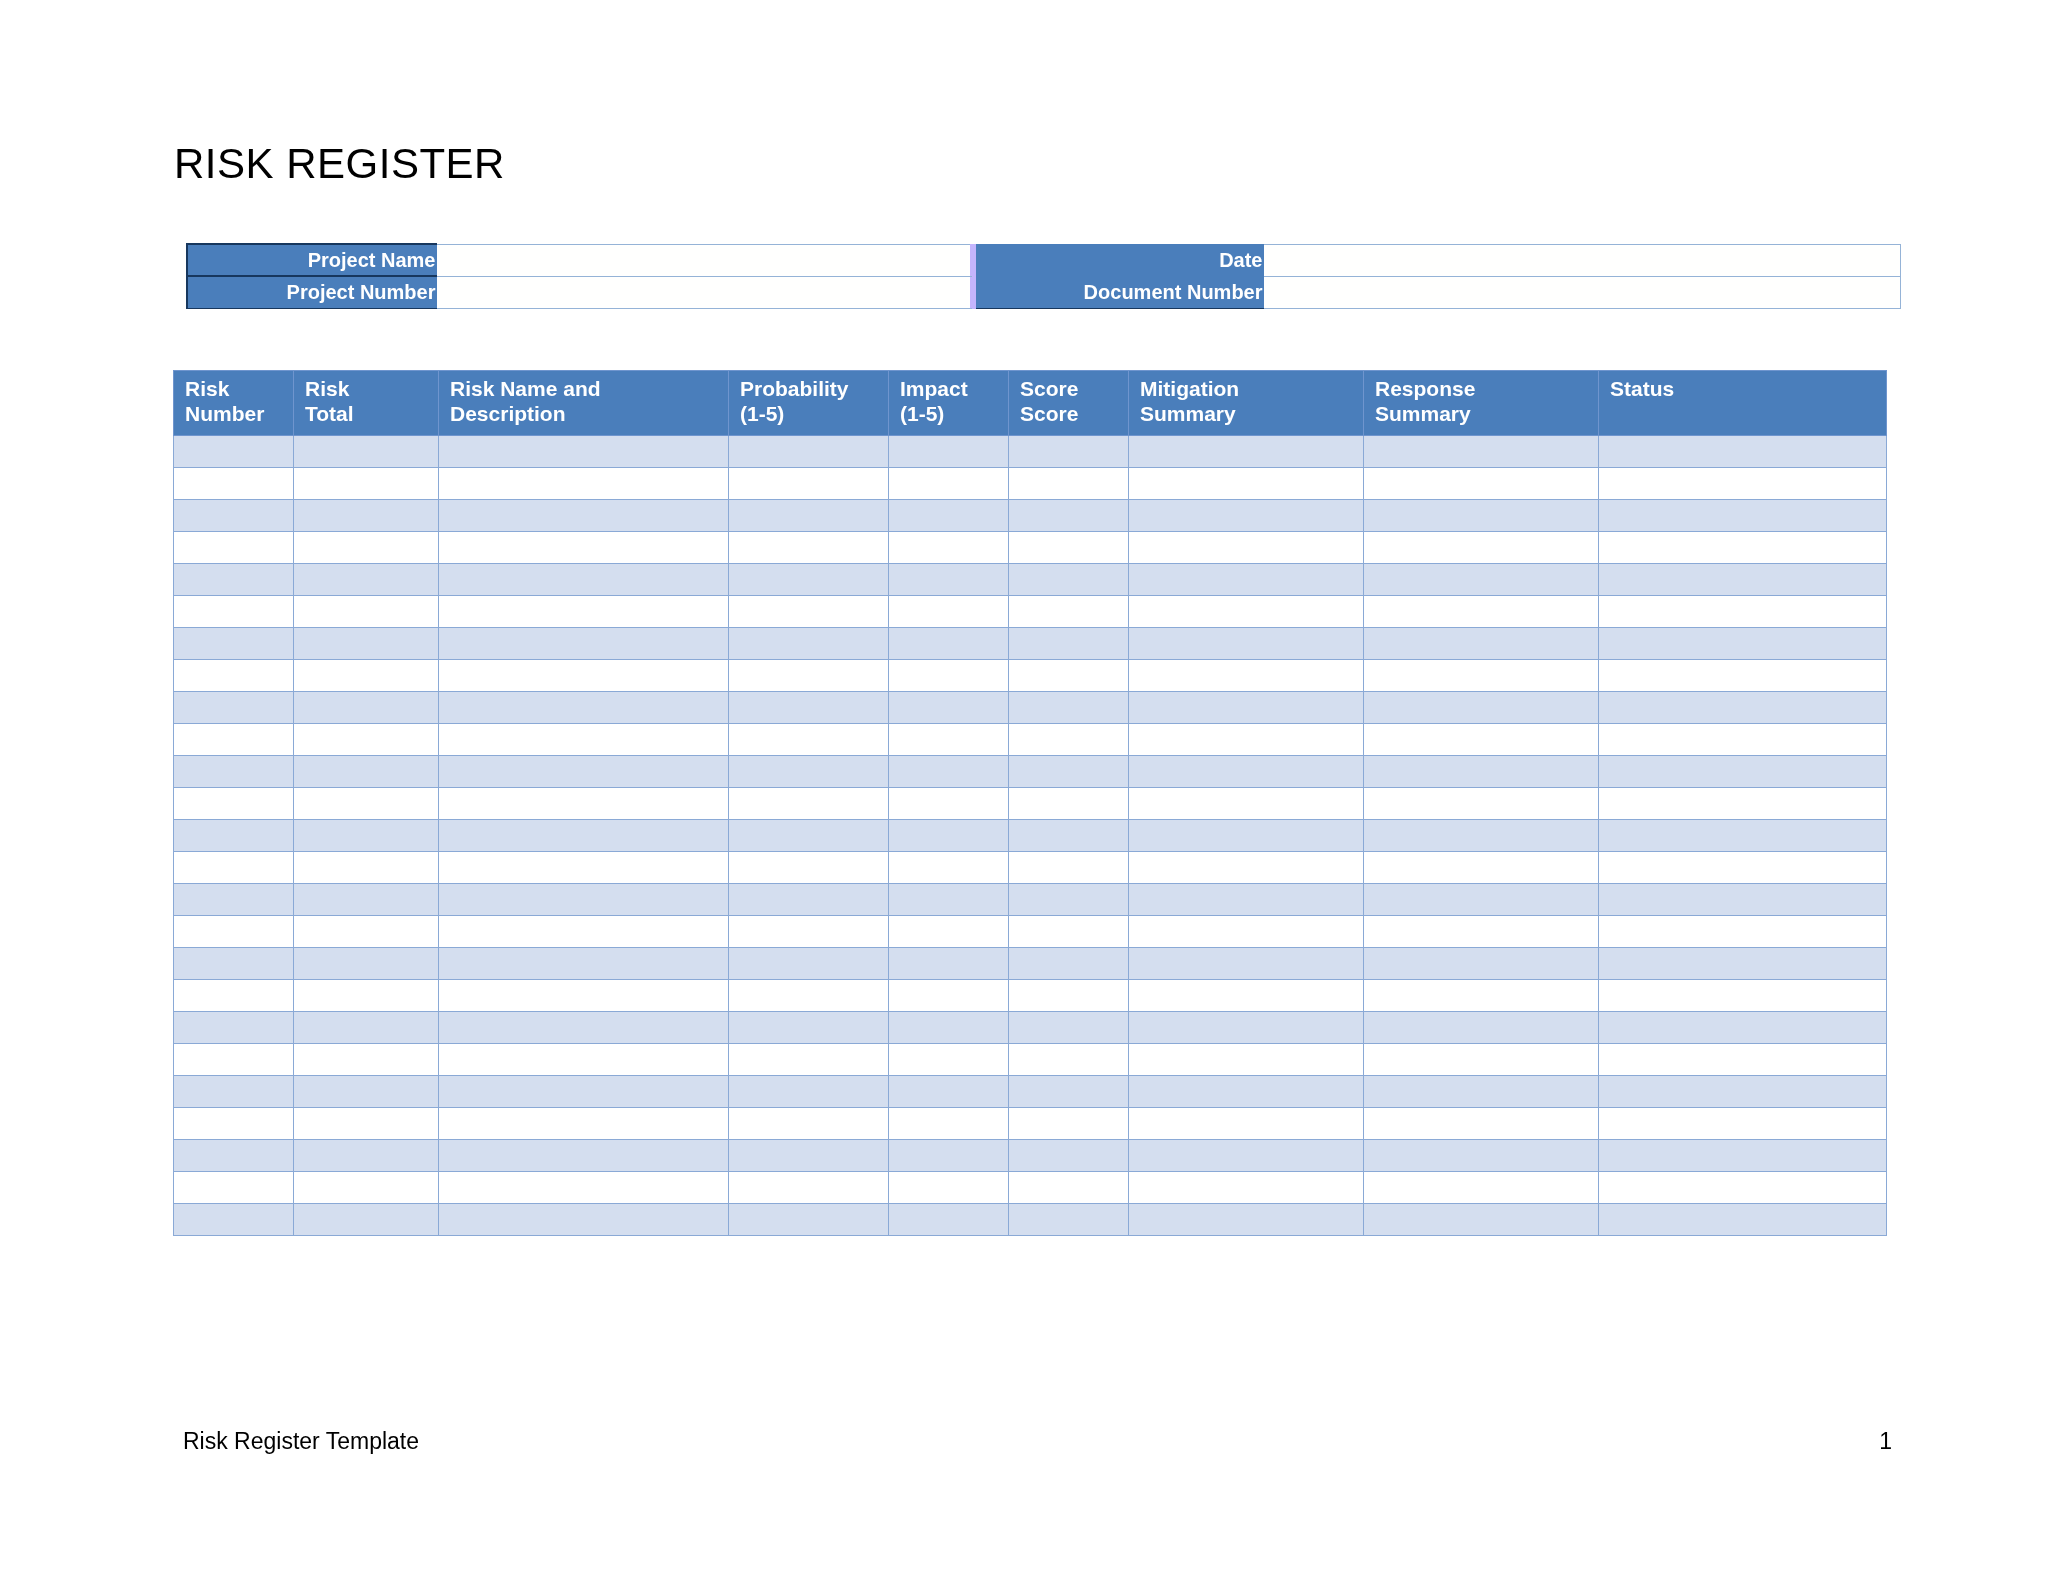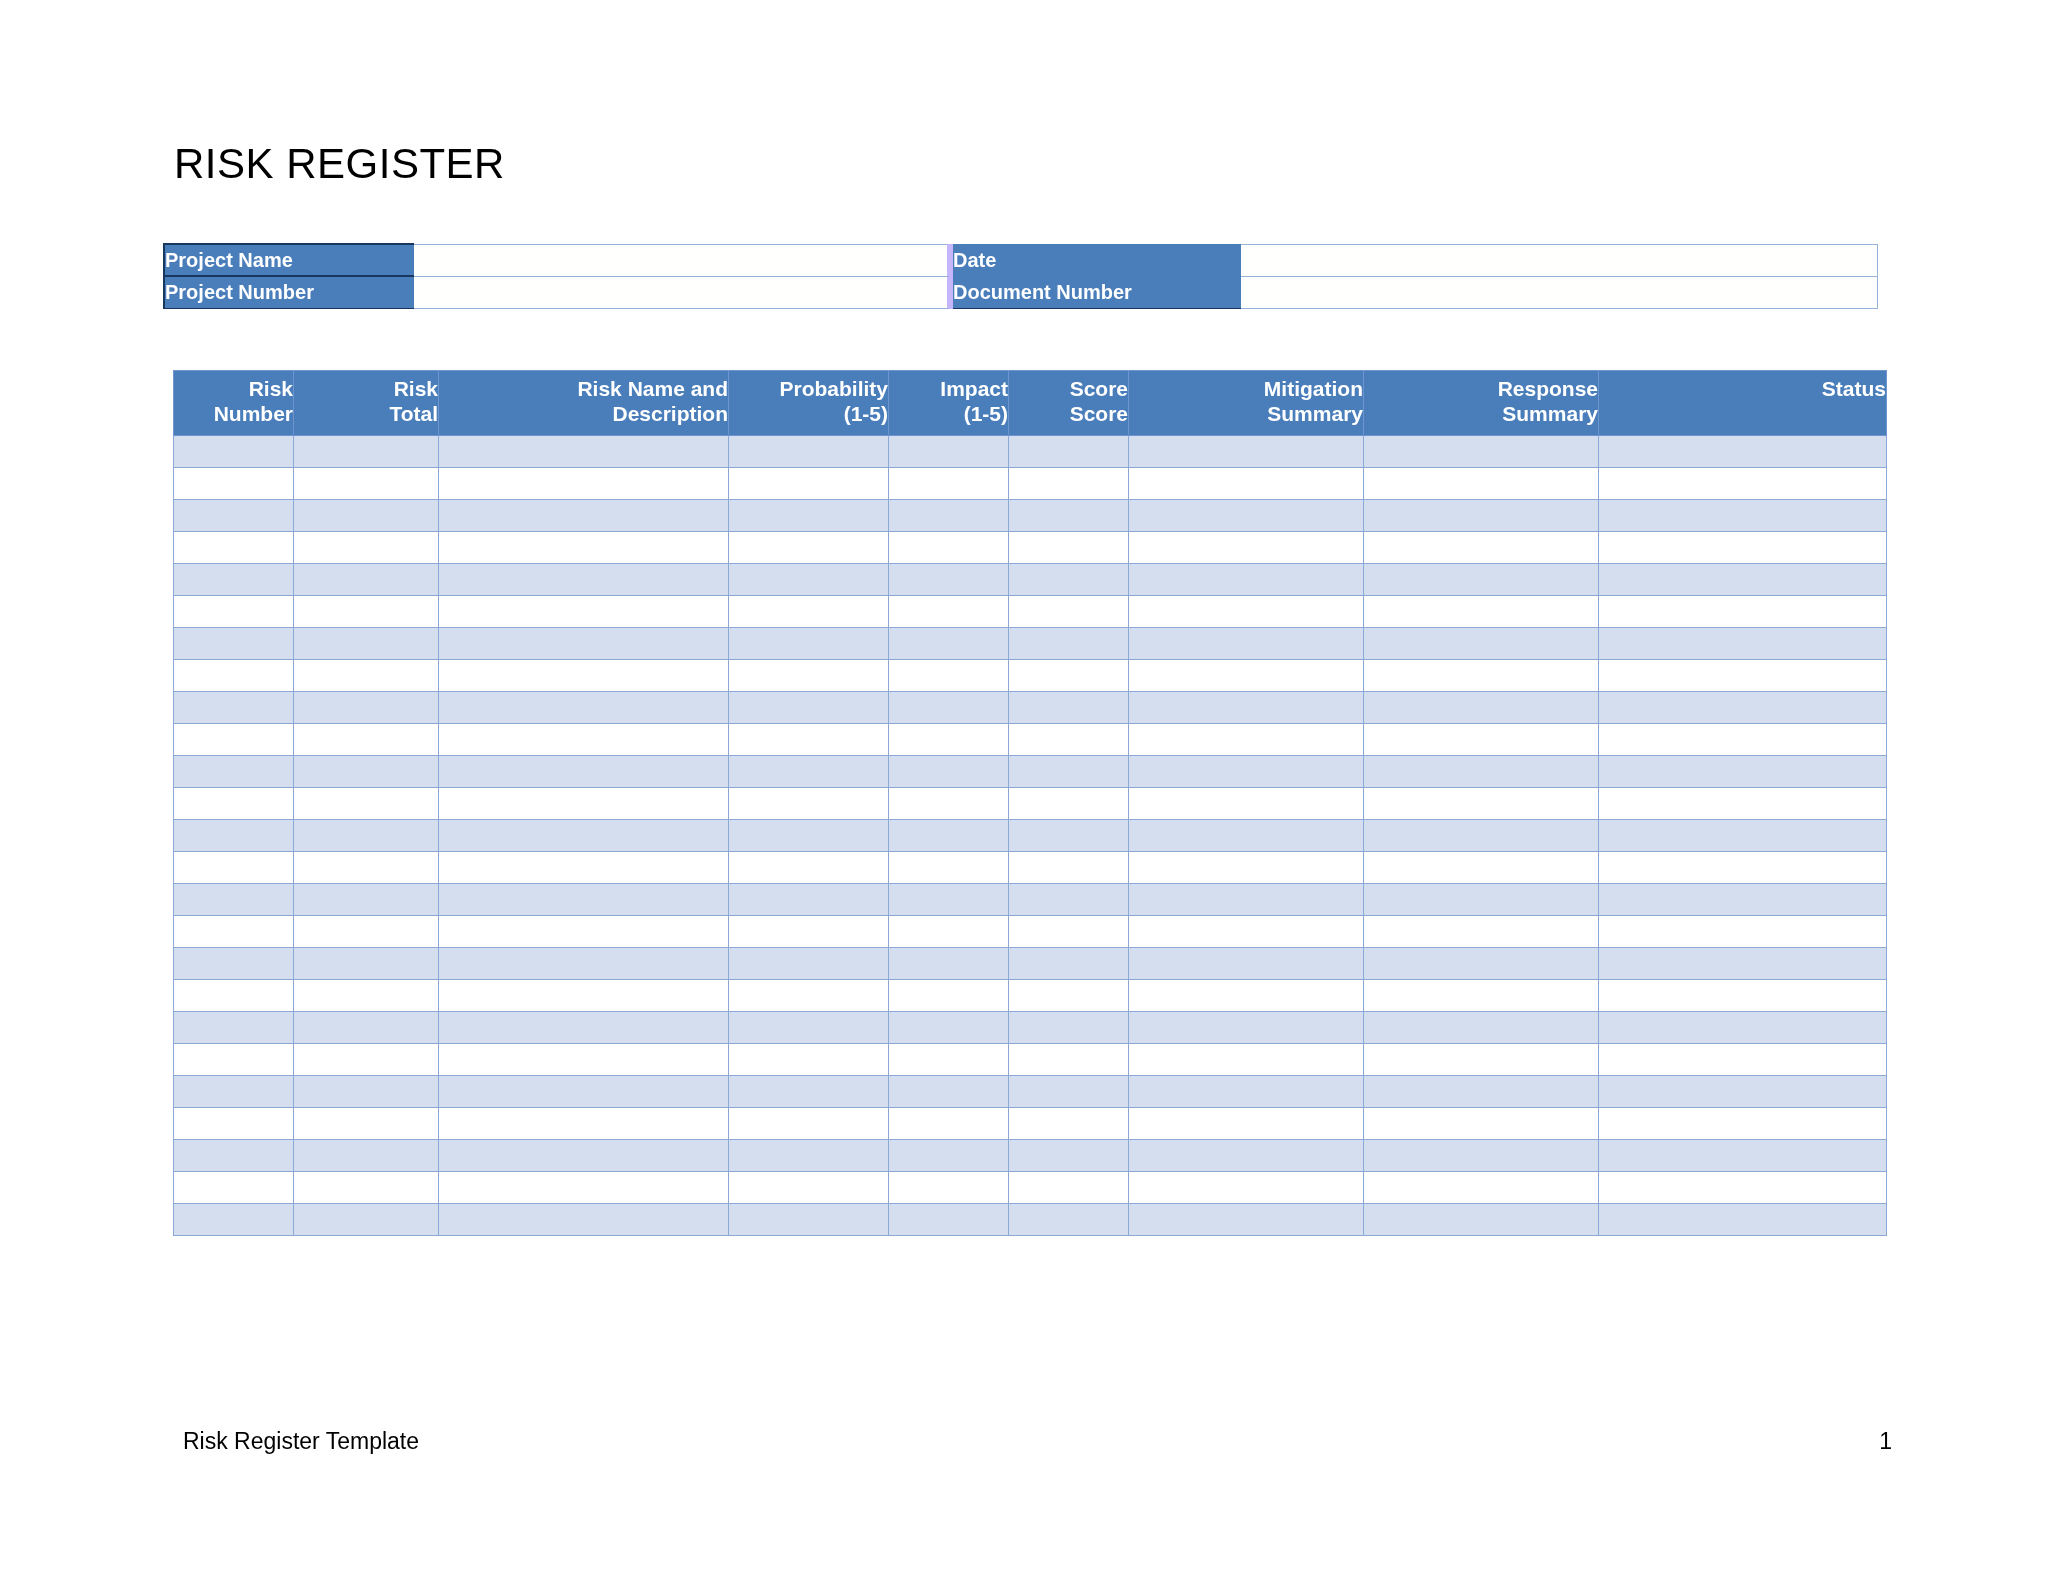--- a/index.html
+++ b/index.html
@@ -33,26 +33,27 @@
     font-size: 42px;
     font-weight: 400;
     letter-spacing: 0.5px;
     color: #000000;
     white-space: nowrap;
   }
 
   
   .info-table {
     position: absolute;
-    left: 163px;
+    left: 186px;
     top: 243px;
     width: 1713px;
     border-collapse: collapse;
     table-layout: fixed;
     font-size: 0;
+    text-align: right;
   }
   .info-table td {
     height: 32px;
     padding: 0;
     vertical-align: middle;
     box-sizing: border-box;
   }
   .info-label {
     background: #4A7EBB;
     color: #ffffff;
@@ -90,21 +91,21 @@
     top: 370px;
     width: 1713px;
     border-collapse: collapse;
     table-layout: fixed;
   }
   .risk-table th {
     background: #4A7EBB;
     color: #ffffff;
     font-size: 21px;
     font-weight: bold;
-    text-align: right;
+    text-align: left;
     vertical-align: top;
     padding: 6px 0 8px 11px;
     height: 64px;
     border: 1px solid #6F95CE;
     box-sizing: border-box;
     line-height: 1.18;
   }
   .risk-table th .lh { display: block; }
   .risk-table td {
     height: 32px;

